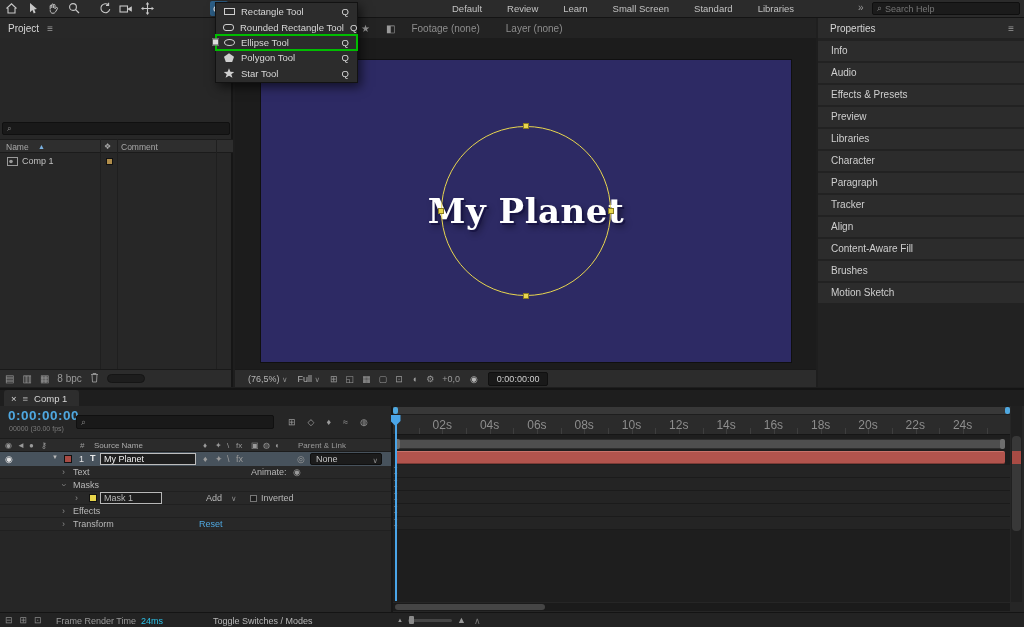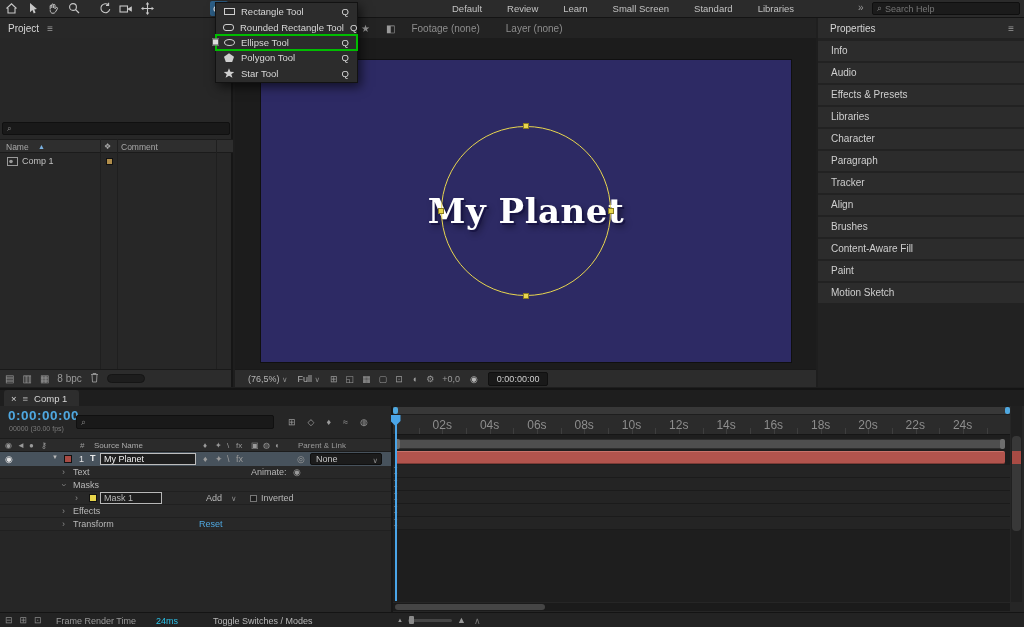--- a/index.html
+++ b/index.html
@@ -115,21 +115,21 @@
 #vscroll{position:absolute;left:1011px;top:16px;width:11px;height:196px;background:#202020}
 #vscroll .thumb{position:absolute;left:1px;top:30px;width:9px;height:95px;background:#383838;border-radius:4px}
 #vscroll .redmark{position:absolute;left:1px;top:45px;width:9px;height:13px;background:#a84b44}
 #hscroll{position:absolute;left:393px;top:213px;width:617px;height:8px;background:#1b1b1b}
 #hscroll .thumb{position:absolute;left:2px;top:1px;width:150px;height:6px;background:#454545;border-radius:3px}
 
 
 #statusbar{position:absolute;left:0;top:612px;width:1024px;height:15px;background:#232323;border-top:1px solid #141414;font-size:9px;color:#9a9a9a}
 #sb-icons{position:absolute;left:5px;top:2px;display:flex;gap:7px;color:#8a8a8a}
 #sb-render{position:absolute;left:56px;top:3px}
-#sb-render-val{color:#2bc1e8;margin-left:20px}
+#sb-render-val{color:#2bc1e8;margin-left:5px}
 #sb-toggle{position:absolute;left:213px;top:3px;color:#b8b8b8}
 #sb-zoom{position:absolute;left:397px;top:2px;display:flex;align-items:center;gap:5px}
 .mt-small{font-size:6px;color:#999}
 .mt-large{font-size:9px;color:#999}
 .zoom-track{width:44px;height:3px;background:#454545;border-radius:2px;position:relative}
 .zoom-thumb{position:absolute;left:1px;top:-2.5px;width:5px;height:8px;background:#8a8a8a;border-radius:1px}
 #sb-caret{position:absolute;left:474px;top:3px;color:#777}
 
 
 #shape-menu{position:absolute;left:215px;top:2px;width:143px;background:#2c2c2c;border:1px solid #121212;box-shadow:3px 4px 10px rgba(0,0,0,.6);z-index:50;padding:1px 0}
@@ -297,28 +297,28 @@
     <span class="tc-well">0:00:00:00</span>
   </div>
 </div>
 
 <div id="props-panel">
   <div id="props-items">
 
   <div class="prop-item" style="--i: 0;">Info</div>
       <div class="prop-item" style="--i: 1;">Audio</div>
       <div class="prop-item" style="--i: 2;">Effects &amp; Presets</div>
+      <div class="prop-item" style="--i: 3;">Preview</div>
       <div class="prop-item" style="--i: 4;">Libraries</div>
       <div class="prop-item" style="--i: 5;">Character</div>
       <div class="prop-item" style="--i: 6;">Paragraph</div>
       <div class="prop-item" style="--i: 7;">Tracker</div>
       <div class="prop-item" style="--i: 8;">Align</div>
+      <div class="prop-item" style="--i: 9;">Content-Aware Fill</div>
       <div class="prop-item" style="--i: 10;">Brushes</div>
-      <div class="prop-item" style="--i: 9;">Content-Aware Fill</div>
-      <div class="prop-item" style="--i: 11;">Paint</div>
       <div class="prop-item" style="--i: 12;">Motion Sketch</div>
     </div>
 </div>
 
 <div id="timeline">
   <div id="tl-tabrow">
     <div id="tl-tab">
       <span>×</span>
       <span class="menu-glyph">≡</span>
       <span>Comp 1</span>

